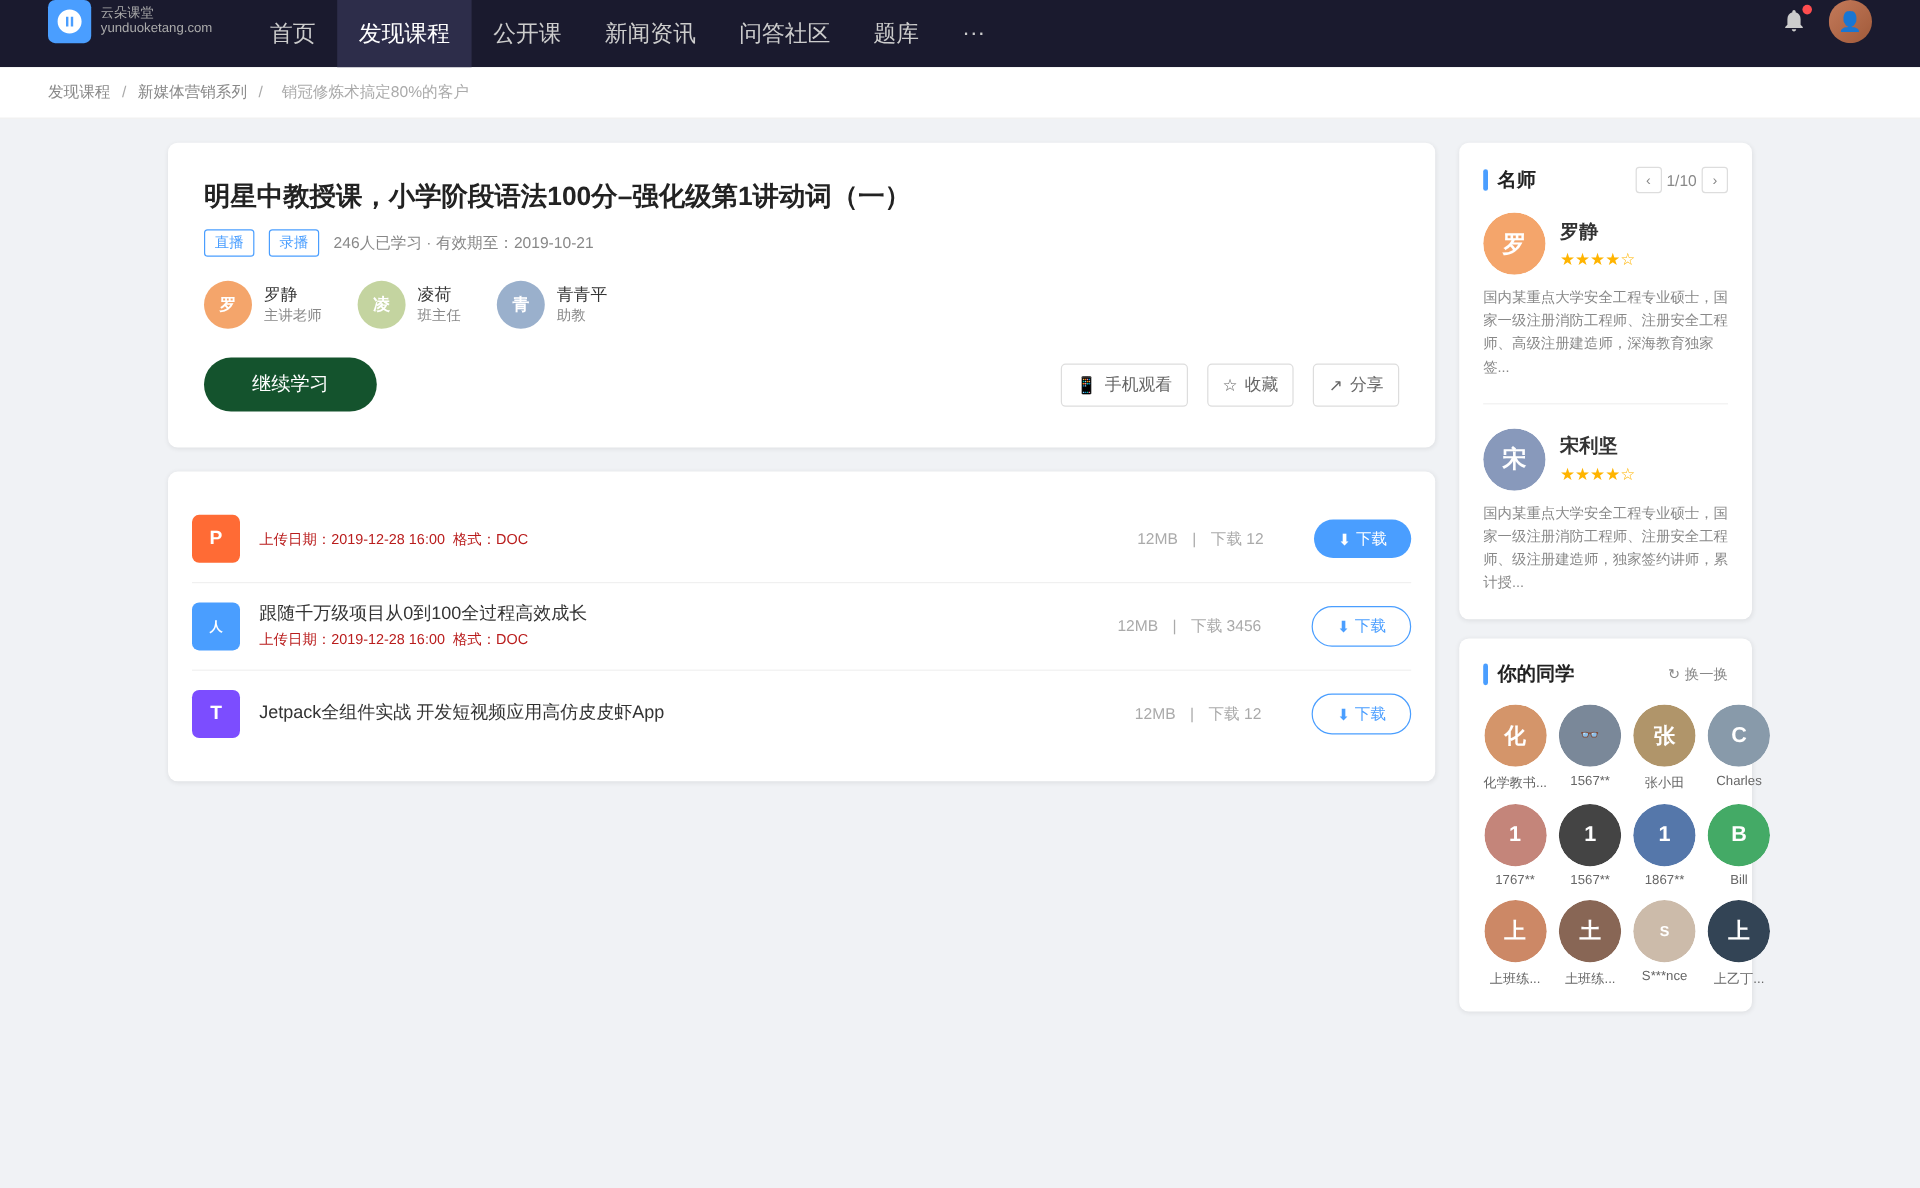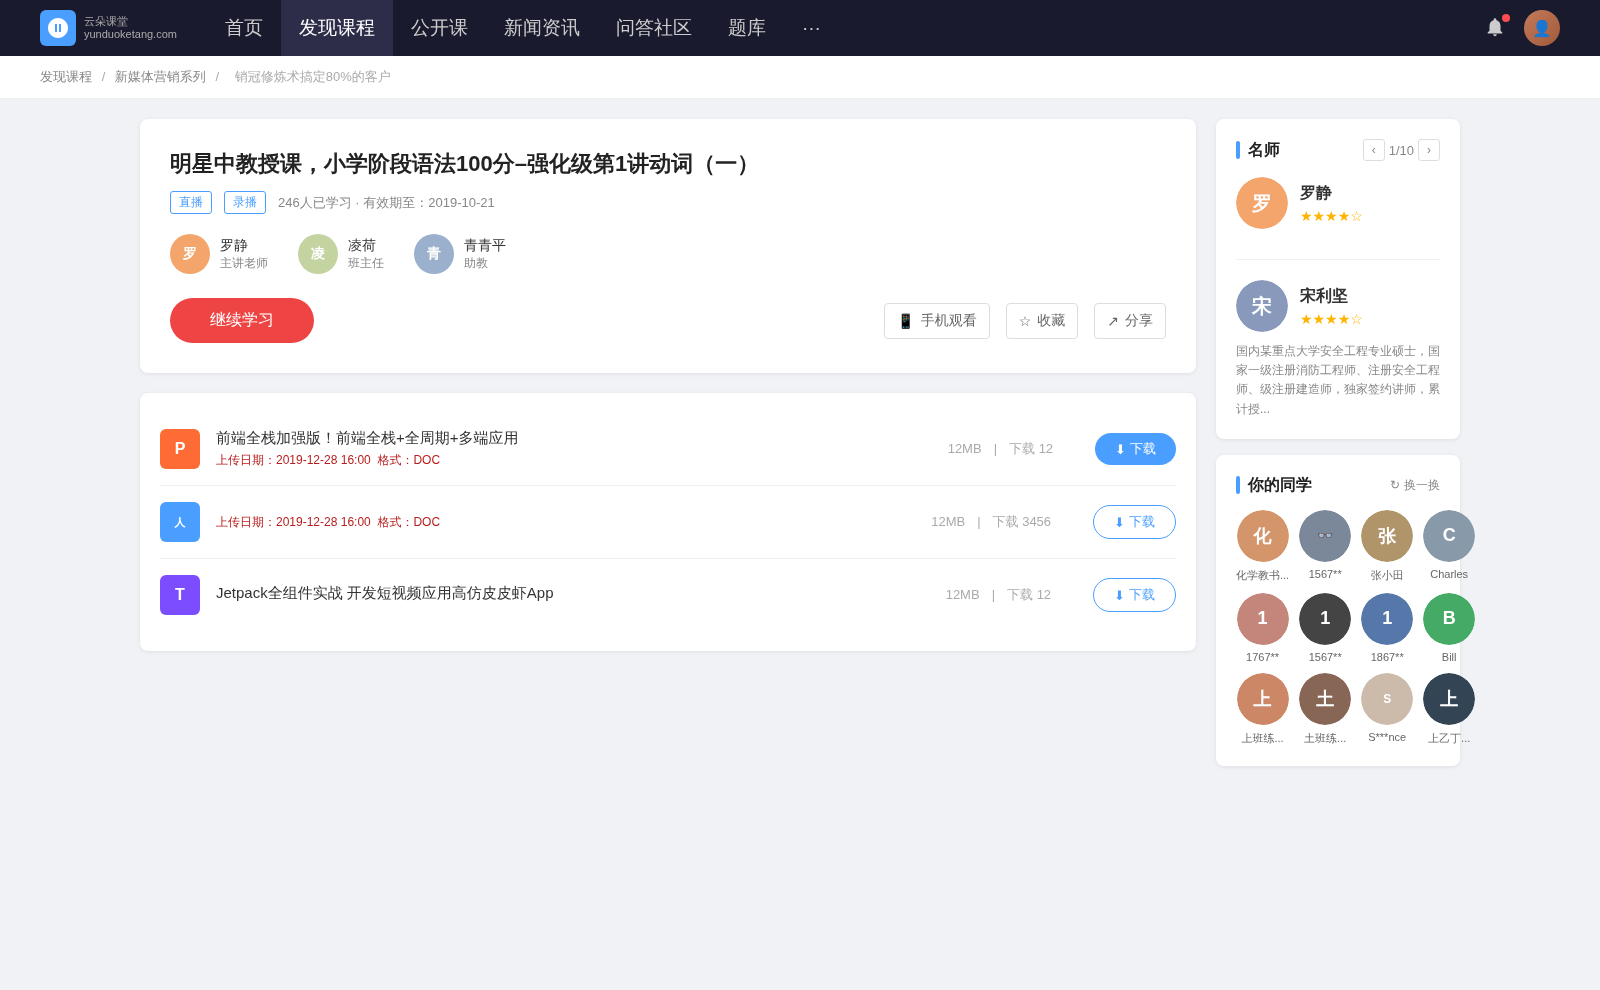--- a/index.html
+++ b/index.html
@@ -1,19 +1,19 @@
 <!DOCTYPE html>
 <html><head>
   <meta charset="utf-8">
   <style>
     * { box-sizing: border-box; margin: 0; padding: 0; }
     body { font-family: -apple-system, BlinkMacSystemFont, "PingFang SC", "Microsoft YaHei", sans-serif; background: #f0f2f5; font-size: 14px; color: #333; }
 
     
-    .navbar { background: #1a1a2e; height: 56px; display: flex; align-items: center; padding: 0 40px; gap: 0; }
+    .navbar { background: #1a1a2e; height: 56px; display: flex; align-items: flex-start; padding: 0 40px; gap: 0; }
     .logo { display: flex; align-items: center; gap: 8px; margin-right: 30px; }
     .logo-icon { width: 36px; height: 36px; background: #4a9eff; border-radius: 6px; display: flex; align-items: center; justify-content: center; }
     .logo-icon svg { width: 24px; height: 24px; }
     .logo-text { color: white; font-size: 13px; line-height: 1.2; }
     .nav-item { color: #ccc; padding: 0 18px; height: 56px; display: flex; align-items: center; font-size: 19px; cursor: pointer; white-space: nowrap; }
     .nav-item.active { background: #2d2d4a; color: white; }
     .nav-right { margin-left: auto; display: flex; align-items: center; gap: 16px; }
     .bell-icon { color: #ccc; cursor: pointer; position: relative; }
     .bell-dot { width: 8px; height: 8px; background: #ff4d4f; border-radius: 50%; position: absolute; top: -2px; right: -2px; }
     .avatar-nav { width: 36px; height: 36px; border-radius: 50%; background: #c47a5a; overflow: hidden; cursor: pointer; }
@@ -44,21 +44,21 @@
     .teacher-name { font-size: 14px; color: #333; font-weight: 500; }
     .teacher-role { font-size: 12px; color: #888; }
 
     .progress-section { margin-bottom: 24px; }
     .progress-label { font-size: 15px; color: #4a9eff; font-weight: 600; margin-bottom: 4px; }
     .progress-sub { font-size: 13px; color: #aaa; margin-left: 8px; }
     .progress-bar-bg { width: 200px; height: 4px; background: #e8e8e8; border-radius: 2px; margin-top: 6px; }
     .progress-bar-fill { height: 4px; background: #4a9eff; border-radius: 2px; }
 
     .action-row { display: flex; align-items: center; justify-content: space-between; }
-    .btn-primary { background: #ef4444; color: white; border: none; border-radius: 24px; padding: 12px 40px; font-size: 16px; cursor: pointer; font-weight: 500; }
+    .btn-primary { background: #14532d; color: white; border: none; border-radius: 24px; padding: 12px 40px; font-size: 16px; cursor: pointer; font-weight: 500; }
     .action-buttons { display: flex; gap: 16px; }
     .action-btn { display: flex; align-items: center; gap: 6px; color: #666; font-size: 14px; cursor: pointer; padding: 8px 12px; border: 1px solid #ddd; border-radius: 4px; background: white; }
 
     
     .tabs-card { background: white; border-radius: 8px; box-shadow: 0 1px 4px rgba(0,0,0,0.08); }
     .tabs-header { display: flex; border-bottom: 1px solid #eee; padding: 0 20px; }
     .tab-item { padding: 16px 20px; font-size: 15px; color: #666; cursor: pointer; border-bottom: 2px solid transparent; margin-bottom: -1px; }
     .tab-item.active { color: #4a9eff; border-bottom-color: #4a9eff; font-weight: 500; }
     .tabs-content { padding: 20px; }
 
@@ -197,37 +197,37 @@
         </div>
       </div>
     </div>
 
     <div class="tabs-card">
       <div class="tabs-content">
 
         <div class="file-item">
           <div class="file-icon file-icon-p">P</div>
           <div class="file-info">
-            <div class="file-name">前端全栈加强版！前端全栈+全周期+多端应用</div>
             <div class="file-meta">
               <span>上传日期：2019-12-28  16:00</span>&nbsp;&nbsp;<span>格式：DOC</span>
             </div>
           </div>
           <div class="file-stats">
             <span>12MB</span><span>|</span><span>下载 12</span>
           </div>
           <button class="btn-download-solid">
             <span>⬇</span>
             <span>下载</span>
           </button>
         </div>
 
         <div class="file-item">
           <div class="file-icon file-icon-u" style="font-size:11px;">人</div>
           <div class="file-info">
+            <div class="file-name">跟随千万级项目从0到100全过程高效成长</div>
             <div class="file-meta">
               <span>上传日期：2019-12-28  16:00</span>&nbsp;&nbsp;<span>格式：DOC</span>
             </div>
           </div>
           <div class="file-stats">
             <span>12MB</span><span>|</span><span>下载 3456</span>
           </div>
           <button class="btn-download">
             <span>⬇</span>
             <span>下载</span>
@@ -271,20 +271,21 @@
       <div class="teacher-card-item">
         <div class="teacher-card-header">
           <div class="teacher-card-avatar">
             <div style="width:52px;height:52px;border-radius:50%;background:#f4a56b;display:flex;align-items:center;justify-content:center;color:white;font-size:20px;font-weight:600;">罗</div>
           </div>
           <div>
             <div class="teacher-card-name">罗静</div>
             <div class="stars">★★★★☆</div>
           </div>
         </div>
+        <div class="teacher-card-desc">国内某重点大学安全工程专业硕士，国家一级注册消防工程师、注册安全工程师、高级注册建造师，深海教育独家签...</div>
       </div>
 
       <div class="teacher-card-item">
         <div class="teacher-card-header">
           <div class="teacher-card-avatar">
             <div style="width:52px;height:52px;border-radius:50%;background:#8899bb;display:flex;align-items:center;justify-content:center;color:white;font-size:20px;font-weight:600;">宋</div>
           </div>
           <div>
             <div class="teacher-card-name">宋利坚</div>
             <div class="stars">★★★★☆</div>

